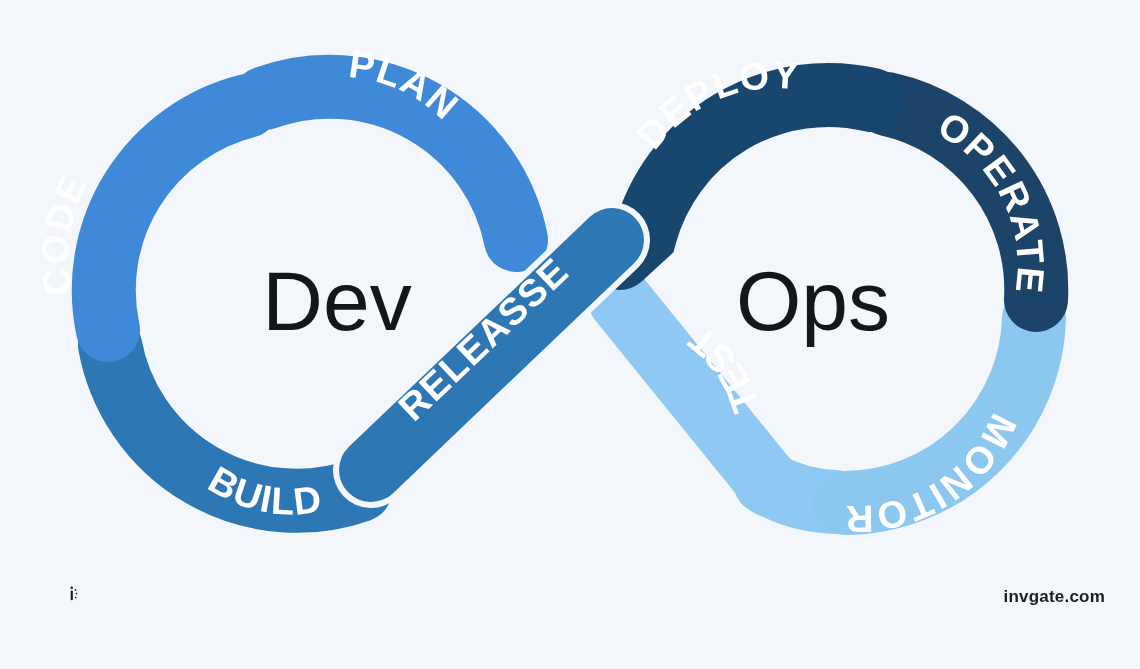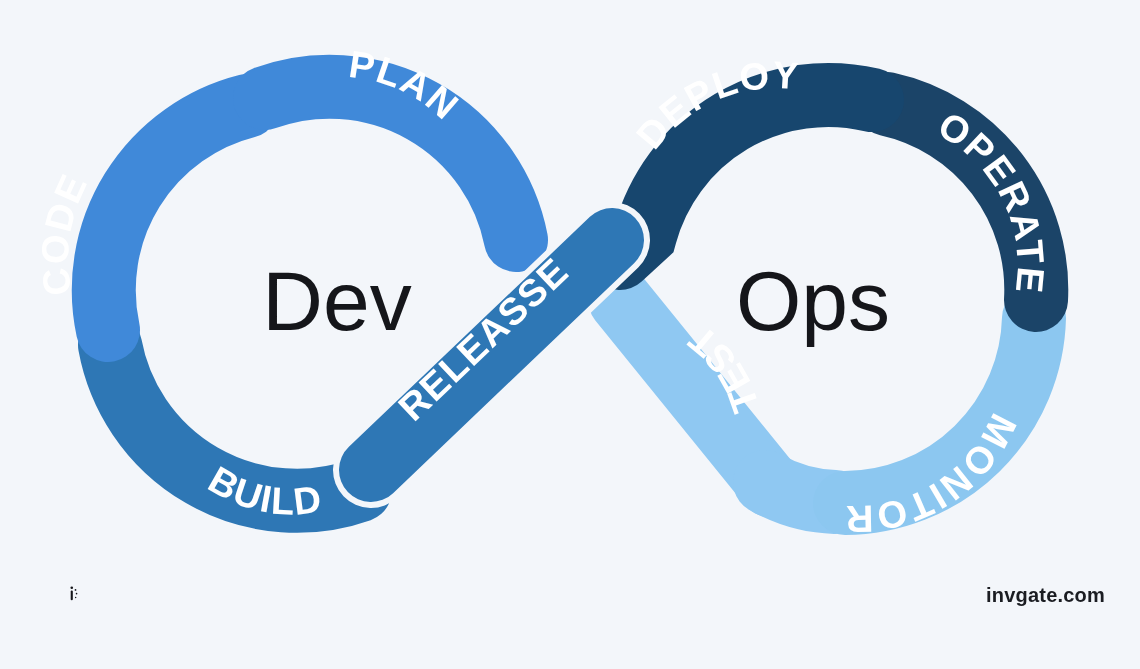--- a/index.html
+++ b/index.html
@@ -42,21 +42,21 @@
     font-family: "Liberation Sans", sans-serif;
     font-weight: 400;
     font-size: 84px;
     fill: #15161a;
   }
   .brand-text {
     position: absolute;
     right: 35px;
     bottom: 62px;
     font-family: "Liberation Sans", sans-serif;
-    font-size: 20px;
+    font-size: 17px;
     font-weight: 600;
     color: #1b1d22;
     letter-spacing: 0.2px;
   }
   .brand-logo {
     position: absolute;
     left: 56px;
     bottom: 62px;
     width: 26px;
     height: 26px;

